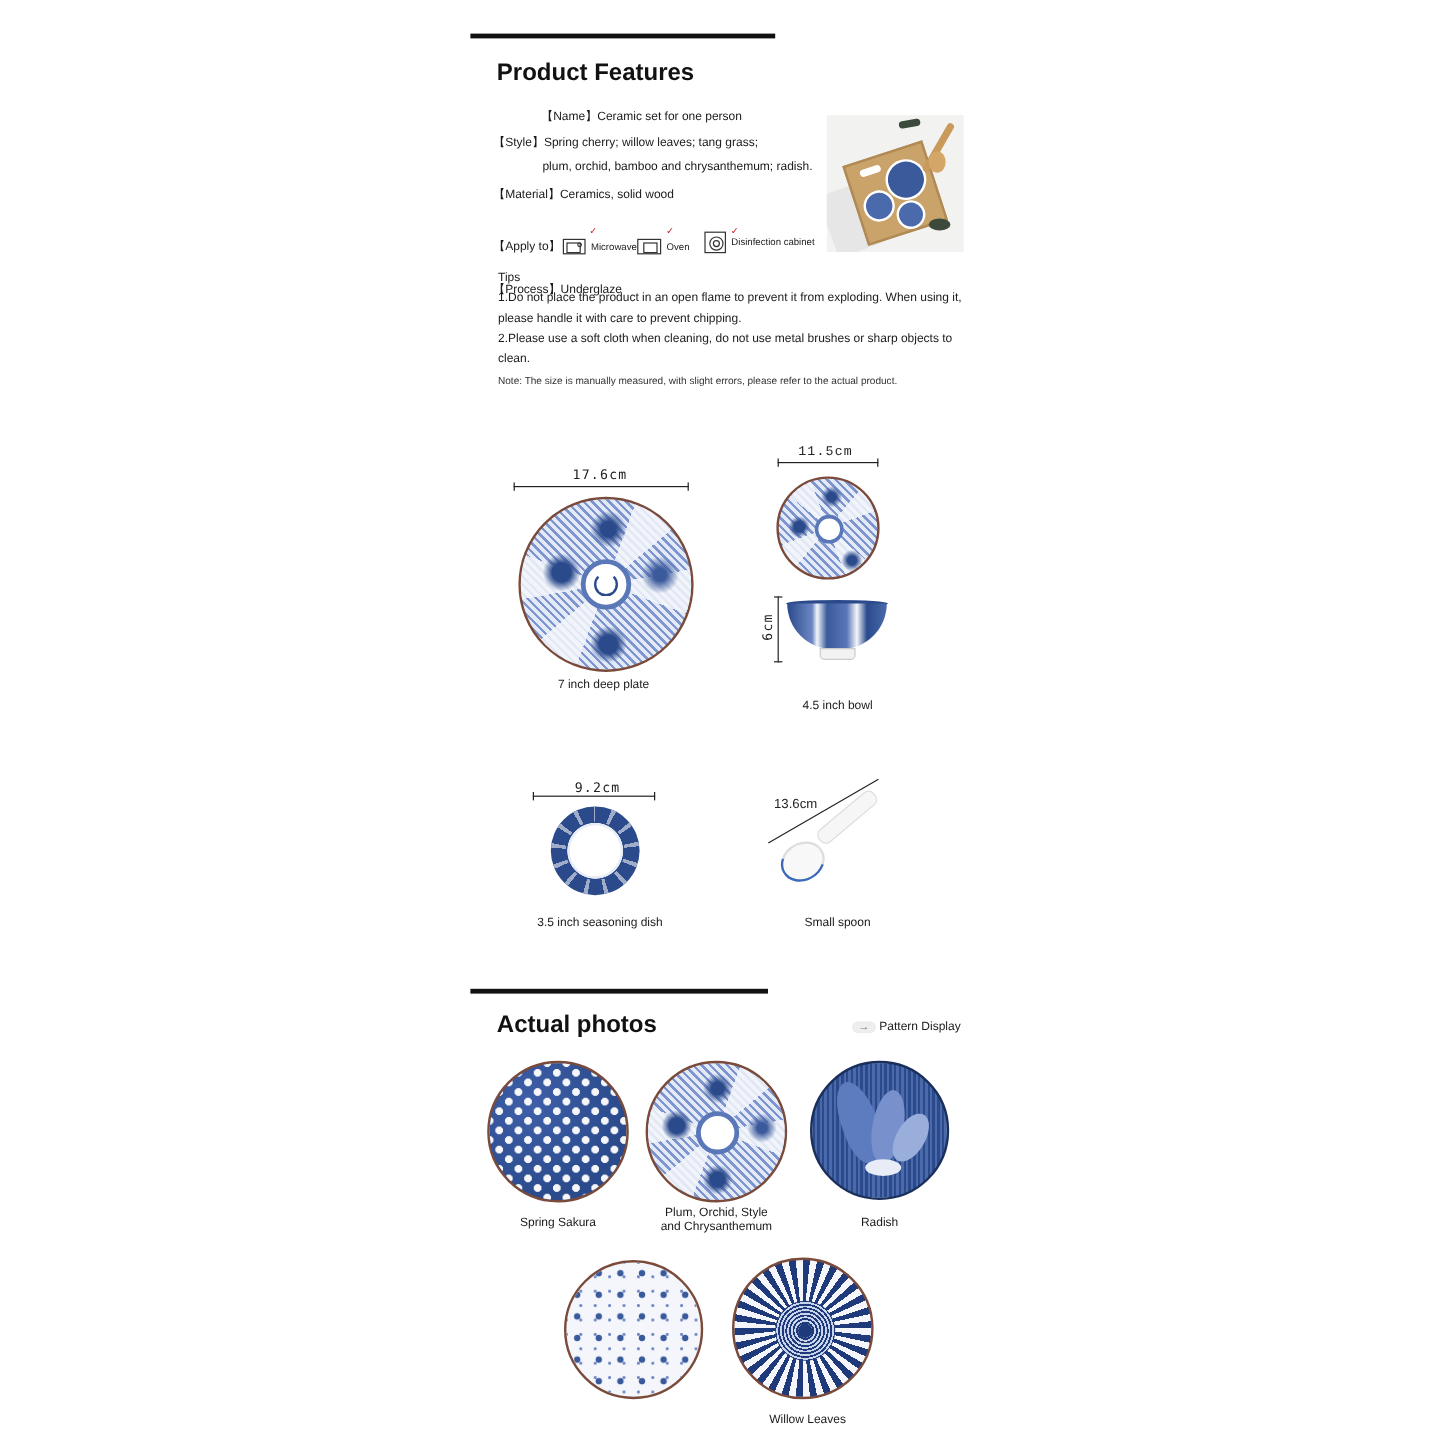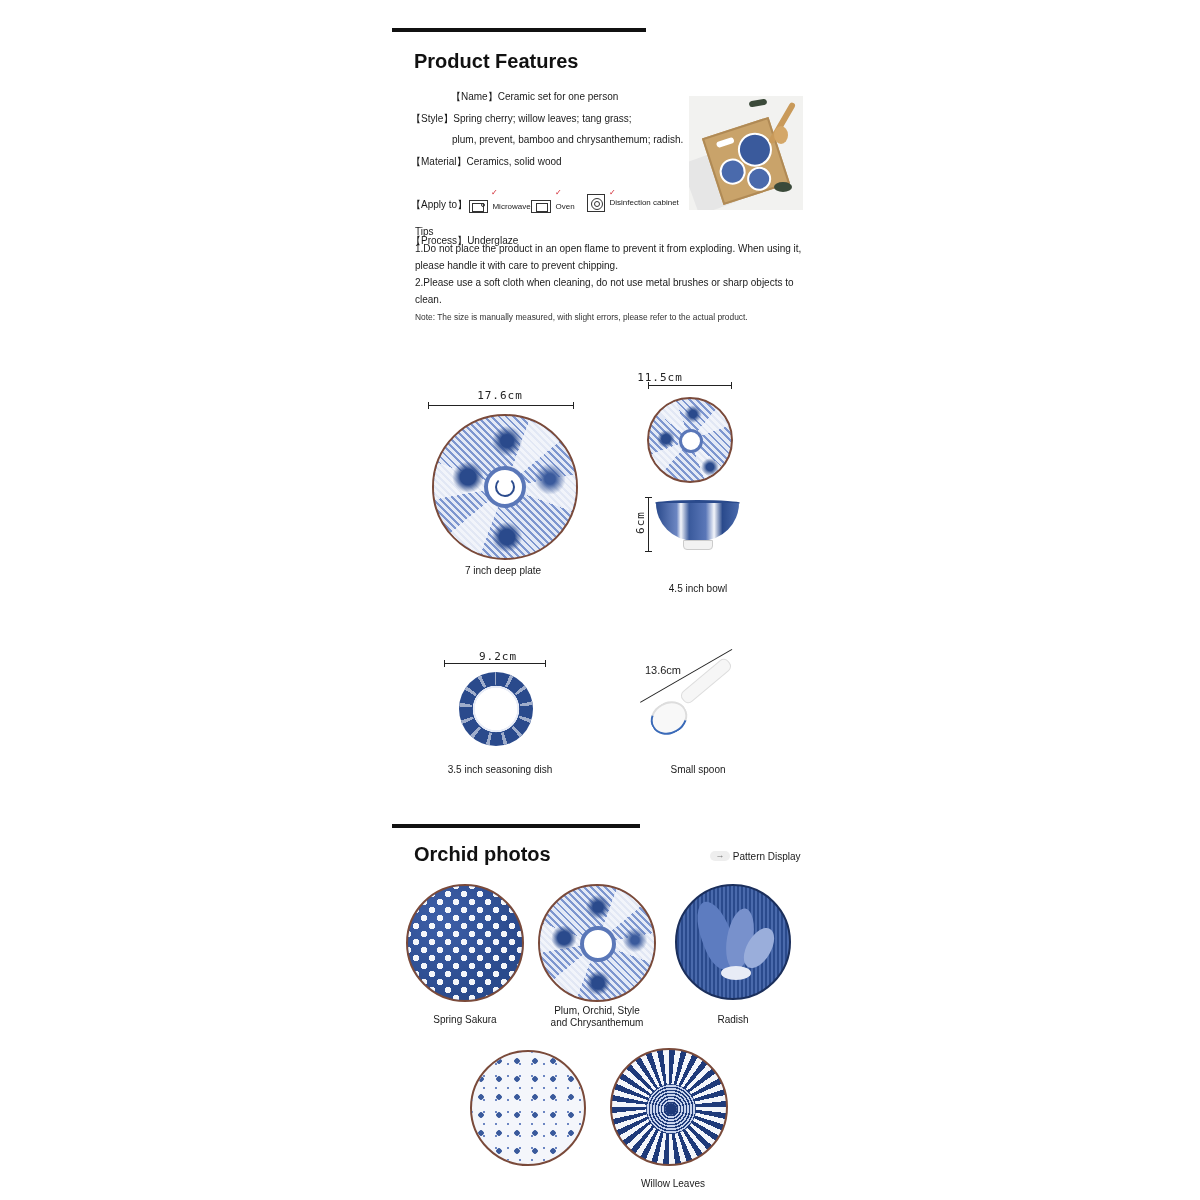--- a/index.html
+++ b/index.html
@@ -29,21 +29,21 @@
 <div class="rule" style="left:392px;top:28px;width:254px;"></div>
 <div class="h1" style="left:414px;top:50px;">Product Features</div>
 
 <div class="spec" style="left:411px;top:90px;margin-left:40px;">
   <span>【Name】</span><span>Ceramic set for one person</span>
 </div>
 <div class="spec" style="left:411px;top:112px;">
   <span>【Style】</span><span>Spring cherry; willow leaves; tang grass;</span>
 </div>
 <div class="spec" style="left:452px;top:134px;">
-  <span>plum, prevent, bamboo and chrysanthemum; radish.</span>
+  <span>plum, orchid, bamboo and chrysanthemum; radish.</span>
 </div>
 <div class="spec" style="left:411px;top:155px;">
   <span>【Material】</span><span>Ceramics, solid wood</span>
 </div>
 <div class="spec" style="left:411px;top:186px;margin-top:48px;">
   <span>【Process】</span><span>Underglaze</span>
 </div>
 
 <div class="spec" style="left:411px;top:198px;">
   <span>【Apply to】</span>
@@ -97,21 +97,21 @@
   <div class="abs" style="left:0;top:0;width:100%;height:100%;background:conic-gradient(from 0deg, transparent 0 20deg, #f4f6fb 20deg 50deg, transparent 50deg 80deg, #f4f6fb 80deg 110deg, transparent 110deg 200deg, #f4f6fb 200deg 230deg, transparent 230deg 260deg, #f4f6fb 260deg 290deg, transparent 290deg);opacity:0.85;"></div>
   <div class="abs" style="left:14px;top:44px;width:40px;height:34px;background:radial-gradient(circle,#2a4a8c 30%,transparent 60%);"></div>
   <div class="abs" style="left:56px;top:6px;width:34px;height:38px;background:radial-gradient(circle,#2a4a8c 25%,transparent 60%);"></div>
   <div class="abs" style="left:56px;top:102px;width:34px;height:38px;background:radial-gradient(circle,#2a4a8c 30%,transparent 60%);"></div>
   <div class="abs" style="left:96px;top:46px;width:40px;height:34px;background:radial-gradient(circle,#3a5a9c 20%,transparent 60%);"></div>
   <div class="abs" style="left:50px;top:50px;width:42px;height:42px;border-radius:50%;background:#fff;border:4px solid #5a77b8;box-sizing:border-box;"></div>
   <div class="abs" style="left:61px;top:61px;width:20px;height:20px;border-radius:50%;border:2px solid #2a4a8c;border-top-color:transparent;box-sizing:border-box;"></div>
 </div>
 <div class="cap" style="left:443px;top:565px;width:120px;">7 inch deep plate</div>
 
-<div class="dim" style="left:620px;top:371px;width:80px;">11.5cm</div>
+<div class="dim" style="left:648px;top:371px;width:80px;font-family:Liberation Mono, monospace;">11.5cm</div>
 <div class="dimline" style="left:648px;top:385px;width:84px;"></div>
 <div class="plate" style="left:647px;top:397px;width:86px;height:86px;background:repeating-linear-gradient(45deg,#7d96cf 0 2px,#e3e9f6 2px 5px);">
   <div class="abs" style="left:0;top:0;width:100%;height:100%;background:conic-gradient(from 10deg, transparent 0 30deg, #f4f6fb 30deg 60deg, transparent 60deg 120deg, #f4f6fb 120deg 150deg, transparent 150deg 210deg, #f4f6fb 210deg 240deg, transparent 240deg 300deg, #f4f6fb 300deg 330deg, transparent 330deg);opacity:0.85;"></div>
   <div class="abs" style="left:6px;top:30px;width:22px;height:20px;background:radial-gradient(circle,#2a4a8c 30%,transparent 60%);"></div>
   <div class="abs" style="left:34px;top:4px;width:20px;height:22px;background:radial-gradient(circle,#2a4a8c 25%,transparent 60%);"></div>
   <div class="abs" style="left:50px;top:58px;width:22px;height:20px;background:radial-gradient(circle,#2a4a8c 25%,transparent 60%);"></div>
   <div class="abs" style="left:30px;top:30px;width:24px;height:24px;border-radius:50%;background:#fff;border:3px solid #5a77b8;box-sizing:border-box;"></div>
 </div>
 <div class="vline" style="left:648px;top:497px;height:55px;"></div>
 <div class="dim" style="left:620px;top:516px;width:40px;transform:rotate(-90deg);">6cm</div>
@@ -131,21 +131,21 @@
 
 <div class="abs" style="left:640px;top:660px;width:106px;height:1px;background:#222;transform-origin:0 0;transform:translate(0,42px) rotate(-30deg);"></div>
 <div class="dim" style="left:640px;top:664px;width:46px;font-family:'Liberation Sans',sans-serif;letter-spacing:0;">13.6cm</div>
 <div class="abs" style="left:640px;top:656px;width:100px;height:86px;">
   <div class="abs" style="left:36px;top:18px;width:58px;height:12px;background:#f6f6f6;border:1px solid #ddd;border-radius:6px;transform:rotate(-40deg);"></div>
   <div class="abs" style="left:10px;top:46px;width:34px;height:28px;background:#f8f8f8;border-radius:50%;border:2px solid #3a6ab8;border-top-color:#ddd;border-right-color:#ddd;transform:rotate(-30deg);"></div>
 </div>
 <div class="cap" style="left:638px;top:764px;width:120px;">Small spoon</div>
 
 <div class="rule" style="left:392px;top:824px;width:248px;"></div>
-<div class="h1" style="left:414px;top:843px;">Orchid photos</div>
+<div class="h1" style="left:414px;top:843px;">Actual photos</div>
 <div class="abs" style="left:710px;top:850px;font-size:10px;white-space:nowrap;">
   <span style="display:inline-block;width:20px;height:10px;border-radius:5px;background:#eee;text-align:center;line-height:9px;font-size:9px;color:#777;vertical-align:middle;">→</span>
   <span style="vertical-align:middle;">Pattern Display</span>
 </div>
 
 <div class="plate" style="left:406px;top:884px;width:118px;height:118px;background:radial-gradient(circle at 30% 30%, #3e5fa8 0, #2a4a8c 70%);">
   <div class="abs" style="left:0;top:0;width:100%;height:100%;background-image:radial-gradient(circle,#ffffff 0 3px,transparent 3.5px),radial-gradient(circle,#ffffff 0 3px,transparent 3.5px);background-size:16px 16px,16px 16px;background-position:0 0,8px 8px;opacity:0.95;"></div>
 </div>
 <div class="cap" style="left:405px;top:1014px;width:120px;">Spring Sakura</div>
 

